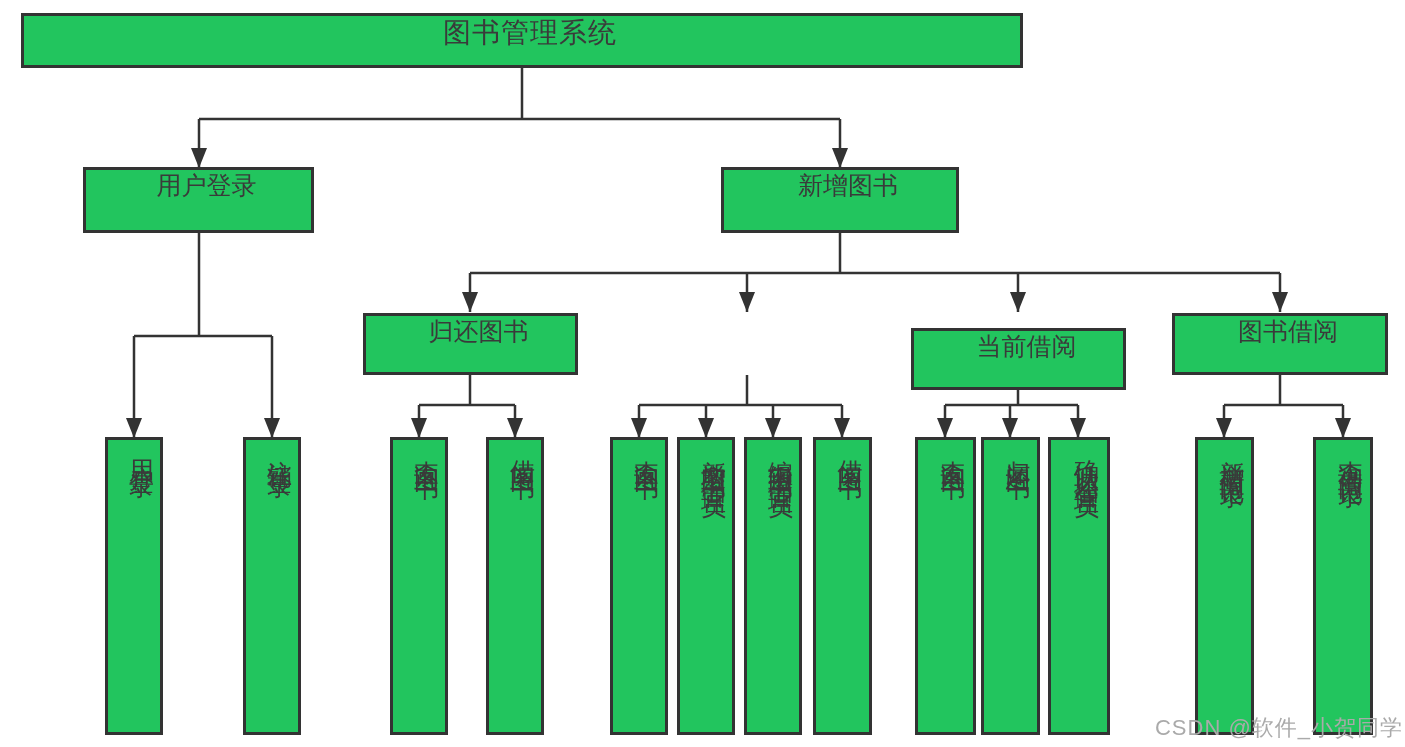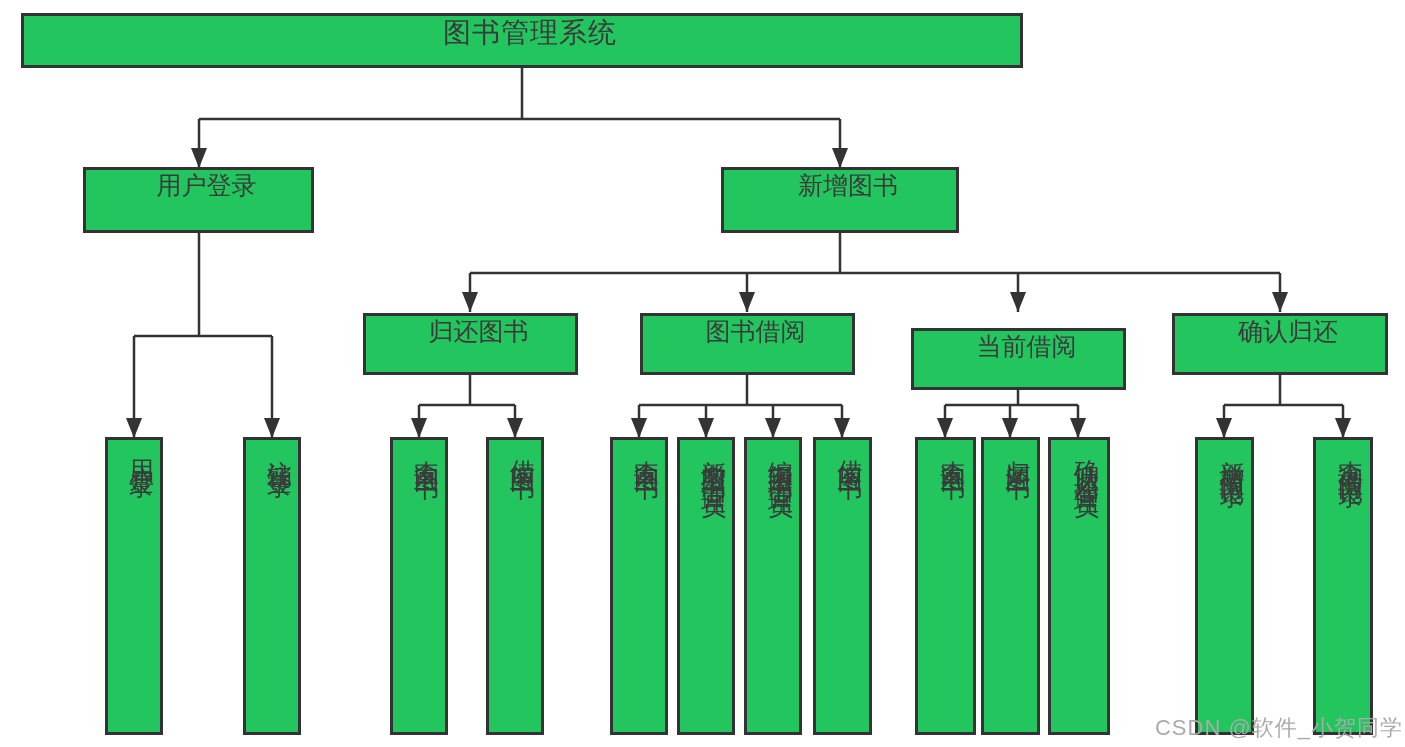--- a/index.html
+++ b/index.html
@@ -100,28 +100,25 @@
   <div class="node" style="left:83px;top:167px;width:231px;height:66px">
     <span class="lbl">用户登录</span>
   </div>
   <div class="node" style="left:721px;top:167px;width:238px;height:66px">
     <span class="lbl">新增图书</span>
   </div>
 
   <div class="node" style="left:363px;top:313px;width:215px;height:62px">
     <span class="lbl">归还图书</span>
   </div>
-  <div class="node" style="left:640px;top:313px;width:215px;height:62px">
-    <span class="lbl">图书借阅</span>
-  </div>
   <div class="node" style="left:911px;top:328px;width:215px;height:62px">
     <span class="lbl">当前借阅</span>
   </div>
   <div class="node" style="left:1172px;top:313px;width:216px;height:62px">
-    <span class="lbl">确认归还</span>
+    <span class="lbl">图书借阅</span>
   </div>
 
   <div class="node v" style="left:105px;top:437px;width:58px;height:298px">
     <span class="lbl">用户登录</span>
   </div>
   <div class="node v" style="left:243px;top:437px;width:58px;height:298px">
     <span class="lbl">注销登录</span>
   </div>
 
   <div class="node v" style="left:390px;top:437px;width:58px;height:298px">

